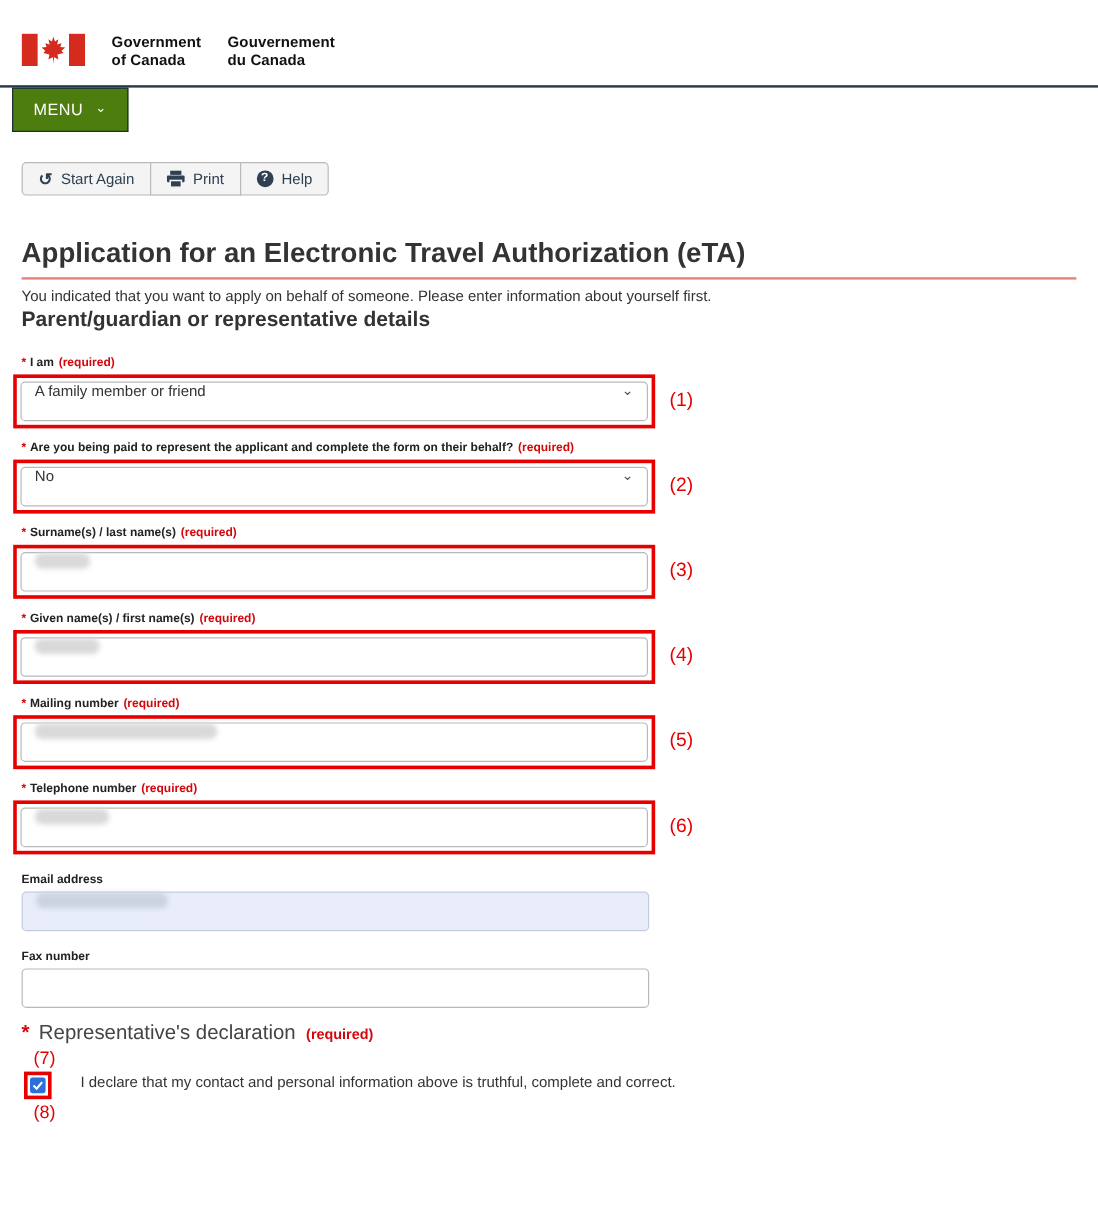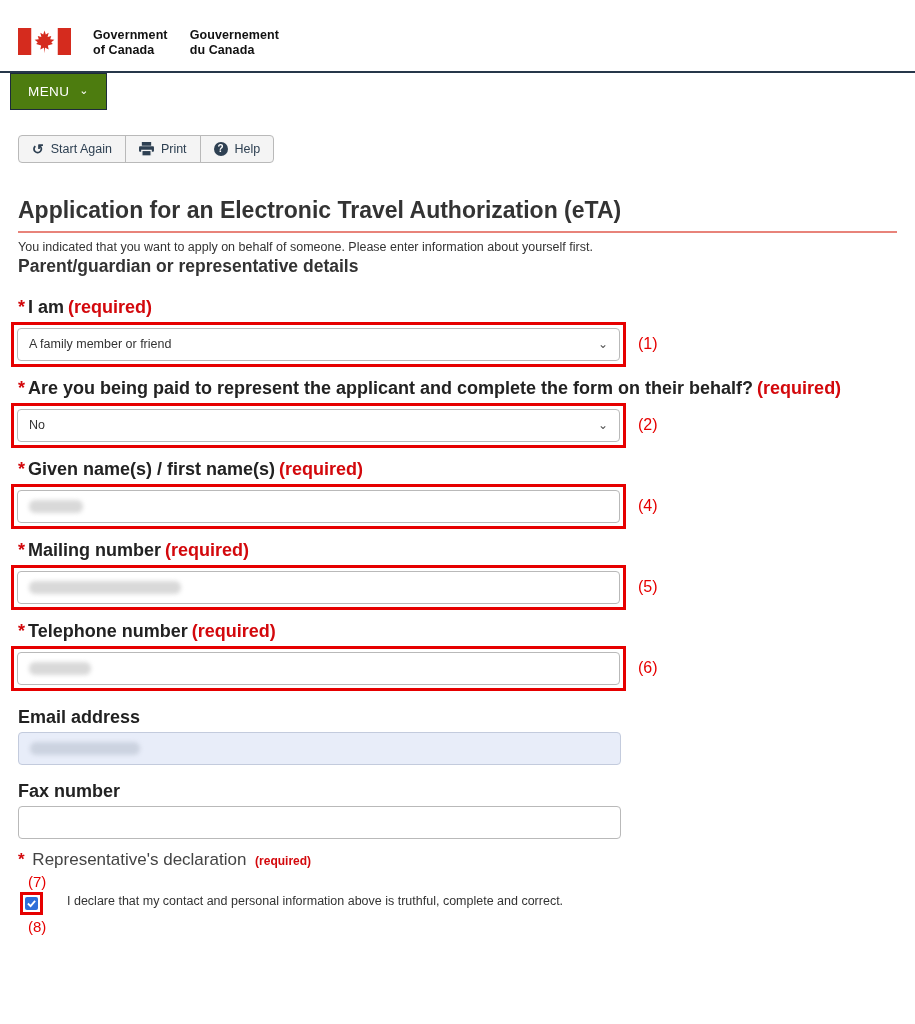--- a/index.html
+++ b/index.html
@@ -29,30 +29,30 @@
   .help-bullet { width: 14px; height: 14px; border-radius: 50%; background: #2e4052; color: #fff;
                  font-size: 10px; font-weight: 700; display: inline-flex; align-items: center; justify-content: center; }
 
   h1.page-title { margin-top: 34px; font-size: 23px; font-weight: 700; color: #333;
                   padding-bottom: 7px; border-bottom: 2px solid #e8837a; }
   .intro { margin-top: 7px; font-size: 12.5px; color: #333; }
   h2.section-heading { margin-top: 2px; font-size: 17.5px; font-weight: 700; color: #333; margin-bottom: 20px; }
 
   
   .form-group { margin-bottom: 11px; }
-  .field-label { font-size: 18px; font-weight: 700; color: #222; margin-bottom: 4px; }
+  .field-label { font-size: 10px; font-weight: 700; color: #222; margin-bottom: 4px; }
   .req-star { color: #d3080c; margin-right: 3px; font-weight: 700; }
   .req-note { color: #d3080c; margin-left: 4px; font-weight: 700; }
 
   .annot-row { display: flex; align-items: center; }
   .red-box { border: 3px solid #e60000; padding: 3px; margin-left: -7px; }
   .annot-num { color: #e60000; font-size: 16px; margin-left: 12px; font-weight: 400; }
 
-  .control { width: 603px; height: 33px; border: 1px solid #b9b9b9; border-radius: 4px; background: #fff;
-             display: flex; align-items: center; padding: 0 11px; font-size: 12.5px; color: #333; cursor: pointer; }
+  .control { width: 523px; height: 33px; border: 1px solid #b9b9b9; border-radius: 4px; background: #fff;
+             display: flex; padding: 0 11px; font-size: 12.5px; color: #333; cursor: pointer; }
   .control.select { justify-content: space-between; }
   .sel-chev { color: #555; font-size: 12px; line-height: 1; }
   .control.plain { cursor: text; }
   .control.readonly { background: #e8edf9; border-color: #c3cbdd; cursor: default; }
 
   .blur-blob { height: 13px; border-radius: 6px; background: #d9d9d9; filter: blur(2px); }
   .blur-blob.tint { background: #ccd3e0; }
 
   
   .decl-heading { font-size: 17px; font-weight: 400; color: #444; }
@@ -149,20 +149,33 @@
         <div class="control select">
           <span>No</span>
           <span class="sel-chev">⌄</span>
         </div>
       </div>
       <span class="annot-num">(2)</span>
     </div>
   </div>
 
   
+  <div class="form-group">
+    <div class="field-label">
+      <span class="req-star">*</span><span>Surname(s) / last name(s)</span><span class="req-note">(required)</span>
+    </div>
+    <div class="annot-row">
+      <div class="red-box">
+        <div class="control plain">
+          <span class="blur-blob" style="width:46px"></span>
+        </div>
+      </div>
+      <span class="annot-num">(3)</span>
+    </div>
+  </div>
 
   
   <div class="form-group">
     <div class="field-label">
       <span class="req-star">*</span><span>Given name(s) / first name(s)</span><span class="req-note">(required)</span>
     </div>
     <div class="annot-row">
       <div class="red-box">
         <div class="control plain">
           <span class="blur-blob" style="width:54px"></span>

